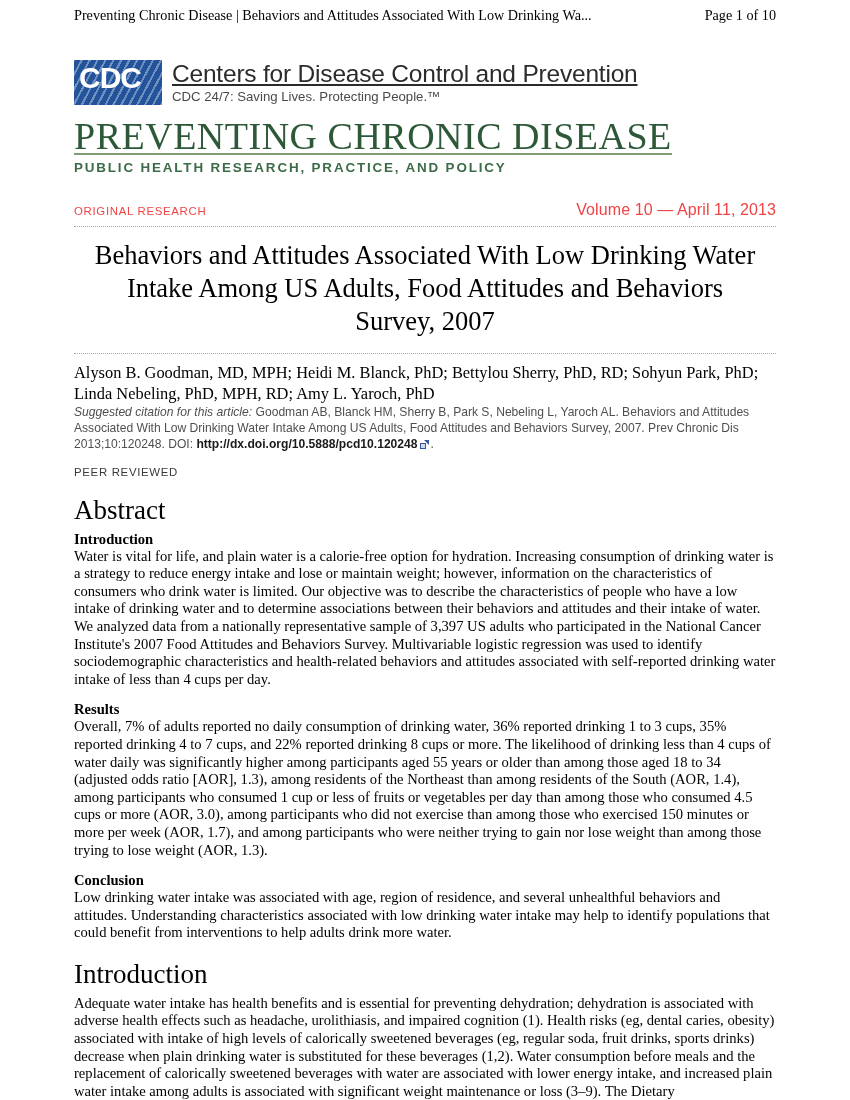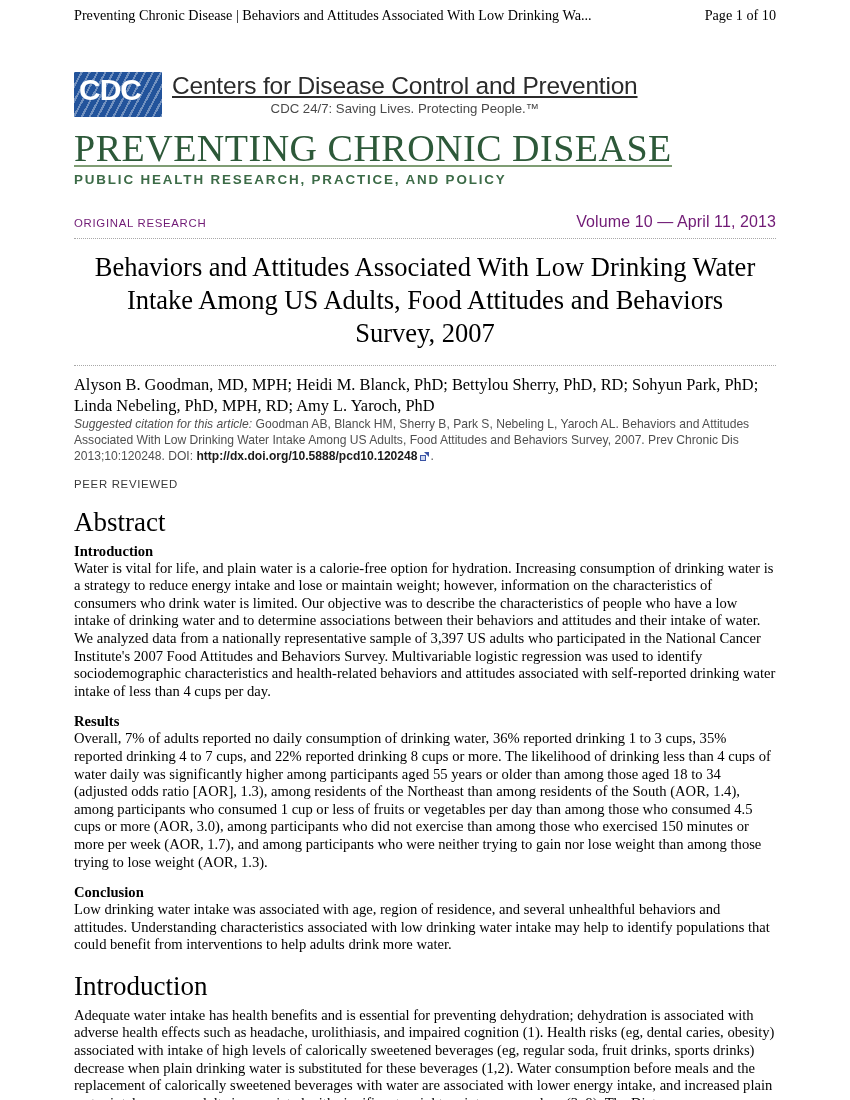--- a/index.html
+++ b/index.html
@@ -50,23 +50,22 @@
     left: 0;
     width: 850px;
     padding: 60px 74px 0 74px;
     box-sizing: border-box;
   }
 
   
   .cdc-bar {
     display: flex;
     align-items: flex-start;
-    margin-top: 12px;
+    margin-top: 0;
     height: 46px;
-    text-align: center;
   }
   .cdc-logo {
     width: 88px;
     height: 45px;
     background: #22539b;
     position: relative;
     overflow: hidden;
     flex: 0 0 auto;
   }
   .cdc-logo .stripes {
@@ -138,21 +137,21 @@
     white-space: nowrap;
   }
 
   
   .meta-row {
     display: flex;
     align-items: baseline;
     justify-content: space-between;
     margin-top: 26px;
     font-family: "Liberation Sans", sans-serif;
-    color: #701a75;
+    color: #ef4444;
   }
   .meta-row .orig {
     font-size: 11.4px;
     letter-spacing: 0.7px;
   }
   .meta-row .vol {
     font-size: 16px;
     letter-spacing: 0.1px;
   }
 

